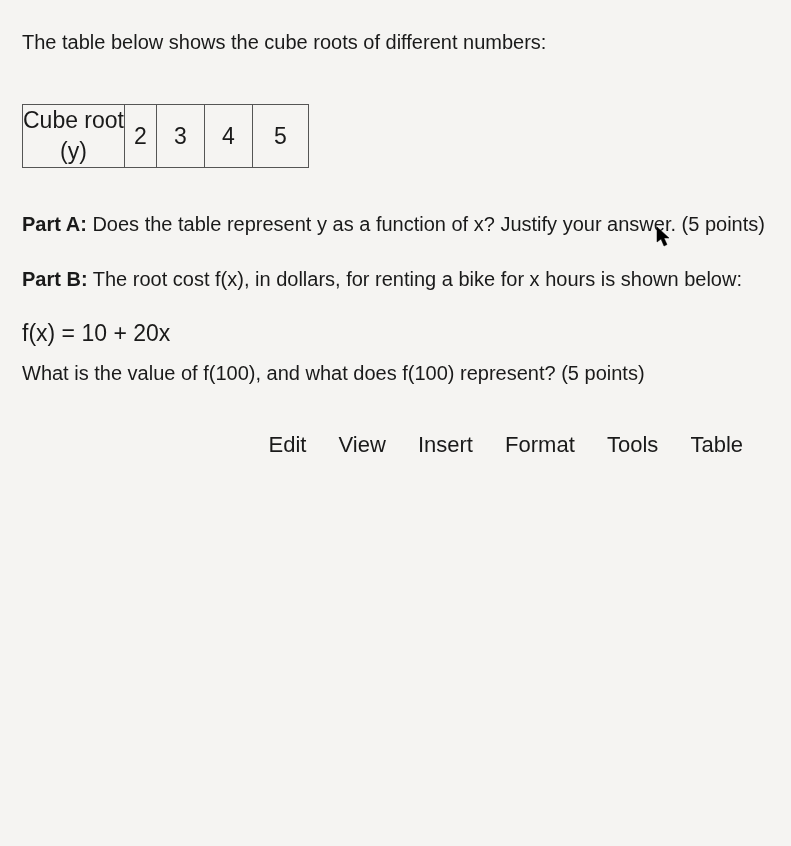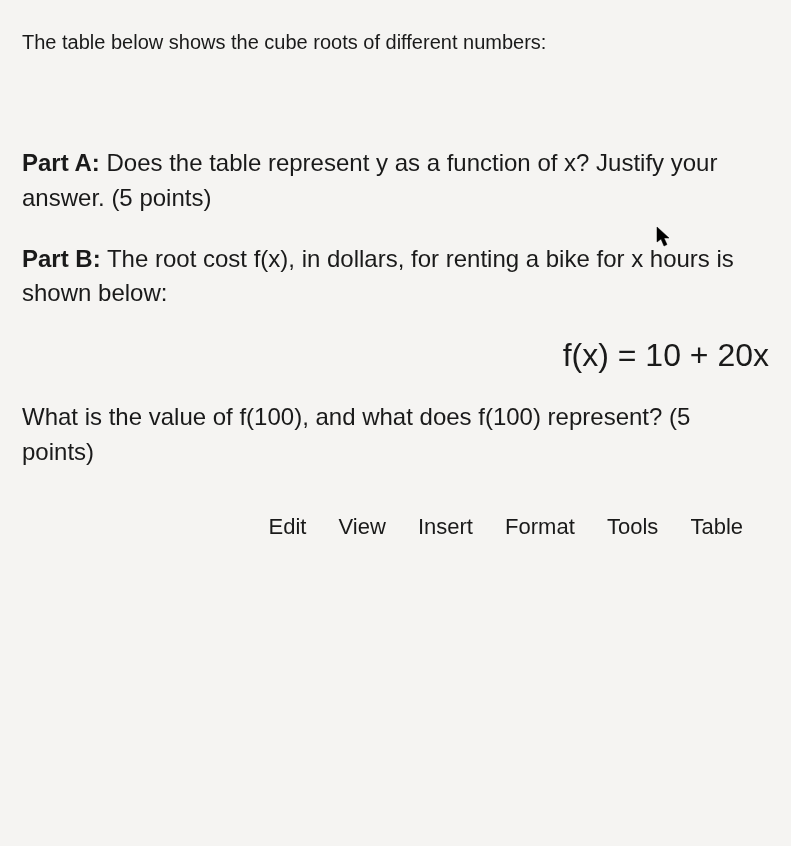--- a/index.html
+++ b/index.html
@@ -37,29 +37,28 @@
       padding: 12px 14px;
       line-height: 1.35;
     }
     .row-header-sub {
       display: block;
     }
     .cell-narrow { width: 32px; padding: 0 6px; }
     .cell-med { width: 48px; padding: 0 6px; }
     .cell-wide { width: 56px; padding: 0 6px; }
     .part {
-      font-size: 24px;
+      font-size: 20px;
       line-height: 1.45;
       margin-bottom: 26px;
     }
     .bold { font-weight: bold; }
     .formula {
-      font-size: 32px;
-      margin-bottom: 26px;
-      text-align: right;
+      font-size: 23px;
+      margin-bottom: 12px;
     }
     .menu-bar {
       font-size: 22px;
       margin-top: 44px;
       padding-left: 22px;
       text-align: right;
     }
     .menu-item {
       display: inline-block;
       margin-right: 26px;
@@ -72,20 +71,30 @@
       height: 22px;
     }
   </style>
 </head>
 <body>
 
 <p class="intro">The table below shows the cube roots of different numbers:</p>
 
 <table class="data-table">
   <tbody>
+  <tr>
+    <th class="row-header">
+      <span>Cube root</span>
+      <span class="row-header-sub">(y)</span>
+    </th>
+    <td class="cell-narrow">2</td>
+    <td class="cell-med">3</td>
+    <td class="cell-med">4</td>
+    <td class="cell-wide">5</td>
+  </tr>
 </tbody>
   </table>
 
 <p class="part">
   <span class="bold">Part A:</span><span> Does the table represent y as a function of x? Justify your answer. (5 points)</span>
 </p>
 
 <p class="part">
   <span class="bold">Part B:</span><span> The root cost f(x), in dollars, for renting a bike for x hours is shown below:</span>
 </p>

